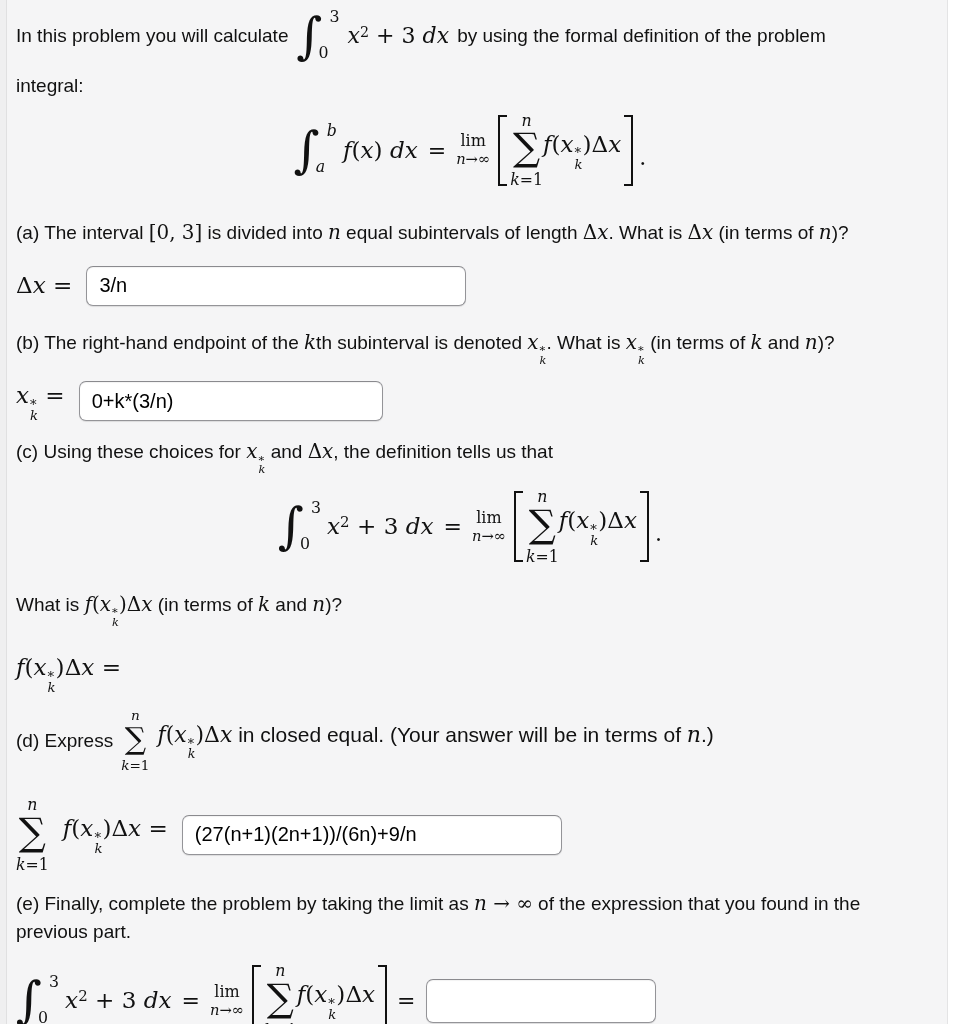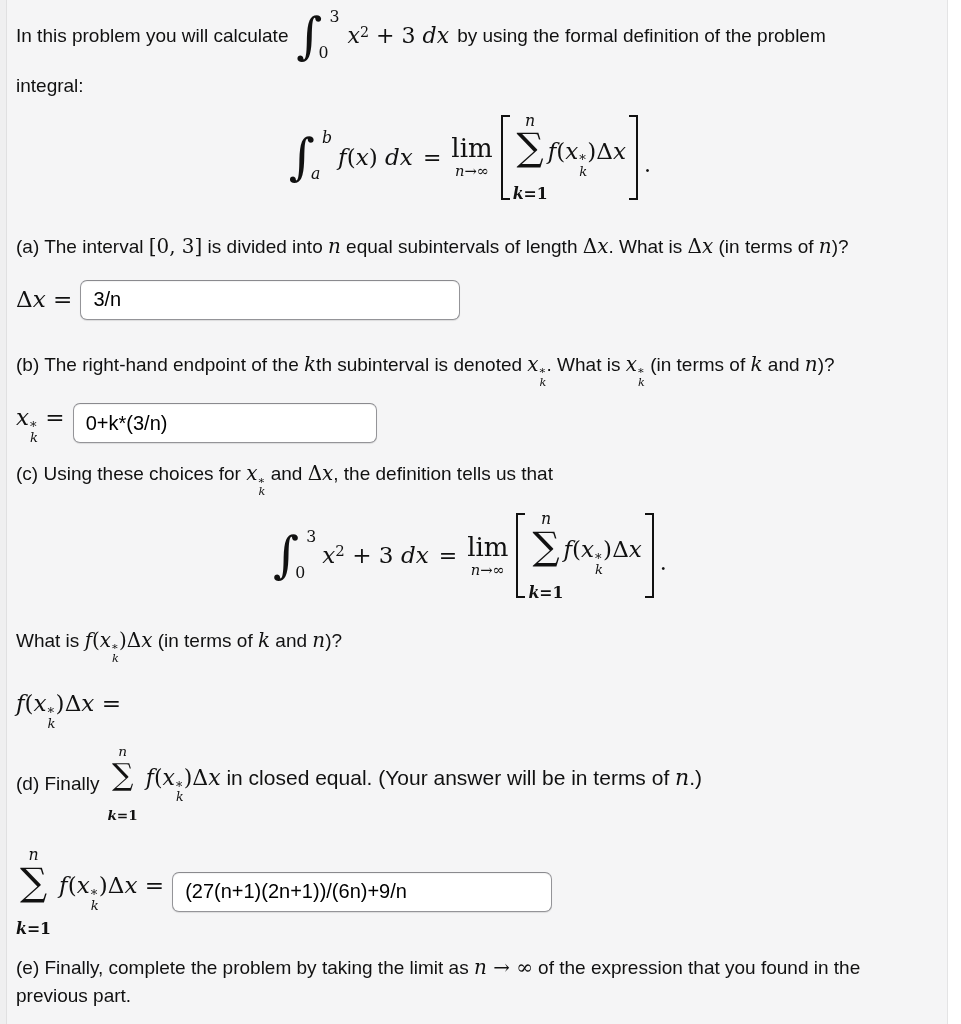--- a/index.html
+++ b/index.html
@@ -42,61 +42,61 @@
     display:inline-flex; flex-direction:column; justify-content:space-between;
     height:56px; font-size:15px; font-family:"DejaVu Serif", serif; line-height:1; padding:1px 0 3px 0;
   }
   .int-top { margin-left:7px; }
   .int-bot { margin-left:-4px; }
 
   
   .bigsum { display:inline-flex; flex-direction:column; align-items:center; line-height:1; }
   .bigsum .sum-top { font-size:15px; margin-bottom:2px; }
   .bigsum .sum-glyph { font-family:"DejaVu Serif","DejaVu Sans", serif; font-size:38px; line-height:0.92; }
-  .bigsum .sum-bot { font-size:15px; margin-top:21px;font-weight:bold; }
+  .bigsum .sum-bot { font-size:15px; margin-top:7px; }
   .bigsum.sm .sum-glyph { font-size:30px; }
   .bigsum.sm .sum-top, .bigsum.sm .sum-bot { font-size:13px; }
 
   
   .limop { display:inline-flex; flex-direction:column; align-items:center; line-height:1; }
-  .lim-word { font-family:"DejaVu Serif", serif; font-size:26px; }
+  .lim-word { font-family:"DejaVu Serif", serif; font-size:16px; }
   .lim-sub { font-size:14px; margin-top:3px; }
 
   
   .lbr, .rbr { align-self:stretch; width:9px; border:2px solid #111; margin:2px 0; }
   .lbr { border-right:none; margin-right:3px; }
   .rbr { border-left:none; margin-left:3px; }
 
   
   .disp { display:flex; align-items:center; justify-content:center; font-size:22px; }
   .disp .mrow { font-size:22px;text-align:center; }
   .eqsign { font-family:"DejaVu Serif", serif; margin:0 10px; font-size:22px; }
   .disp .integral { margin-right:6px; }
   .disp .limop { margin-right:8px; }
   .mperiod { font-family:"DejaVu Serif", serif; font-size:22px; align-self:center; margin:14px 0 0 6px; }
 
   
-  .answer-row { display:flex; align-items:center; gap:8px; font-size:22px; }
+  .answer-row { display:flex; align-items:center; gap:14px; font-size:22px; }
   .answer-row .mrow { font-size:22px; }
   input.answer {
     height:40px; width:380px; background:#fff;
     border:1px solid #949498; border-top-color:#8a8a8e; border-radius:7px;
     font-family:"Liberation Sans", sans-serif; font-size:20px; color:#000;
     padding:0 12px; box-shadow:0 1px 1px rgba(0,0,0,0.10), inset 0 1px 1px rgba(0,0,0,0.05);
     outline:none;
   }
 
   
   .intro-line1 { display:flex; align-items:center; gap:8px; margin-top:2px; font-size:19px; }
   .intro-line1 .mrow { font-size:21px; }
   .intro-line2 { margin-top:8px; }
   .eq-def { margin-top:12px; }
   .q-a { margin-top:30px; }
   .row-a { margin-top:18px; }
-  .q-b { margin-top:30px; }
+  .q-b { margin-top:22px; }
   .row-b { margin-top:16px; }
   .q-c { margin-top:16px; }
   .eq-c { margin-top:14px; }
   .q-whatis { margin-top:26px; }
   .row-c { margin-top:26px; }
   .q-d { display:flex; align-items:center; gap:8px; margin-top:16px; font-size:19px; }
   .q-d .mrow { font-size:21px; }
   .row-d { margin-top:24px; }
   .q-e { margin-top:16px; }
   .eq-e { margin-top:16px; justify-content:flex-start; }
@@ -215,21 +215,21 @@
     </div>
 
     <div class="answer-row row-c">
       <span class="mrow"><span><span class="f-it">f</span><span class="f-up">(</span><span class="f-it">x</span><span class="stk">
               <span class="stk-t">*</span>
               <span class="stk-b">k</span>
             </span><span class="f-up">)</span><span class="f-up">Δ</span><span class="f-it">x</span></span><span><span class="f-up"> = </span></span></span>
     </div>
 
     <div class="q-d">
-      <span class="f-txt">(d) Finally</span>
+      <span class="f-txt">(d) Express</span>
       <span class="bigsum sm">
         <span class="sum-top"><span class="f-it">n</span></span>
         <span class="sum-glyph">∑</span>
         <span class="sum-bot"><span class="f-it">k</span><span class="f-up">=1</span></span>
       </span>
       <span class="mrow"><span><span class="f-it">f</span><span class="f-up">(</span><span class="f-it">x</span><span class="stk">
               <span class="stk-t">*</span>
               <span class="stk-b">k</span>
             </span><span class="f-up">)</span><span class="f-up">Δ</span><span class="f-it">x</span></span><span style="white-space:normal"><span class="f-txt"> in closed equal. (Your answer will be in terms of </span><span class="f-it">n</span><span class="f-txt">.)</span></span></span>
     </div>

